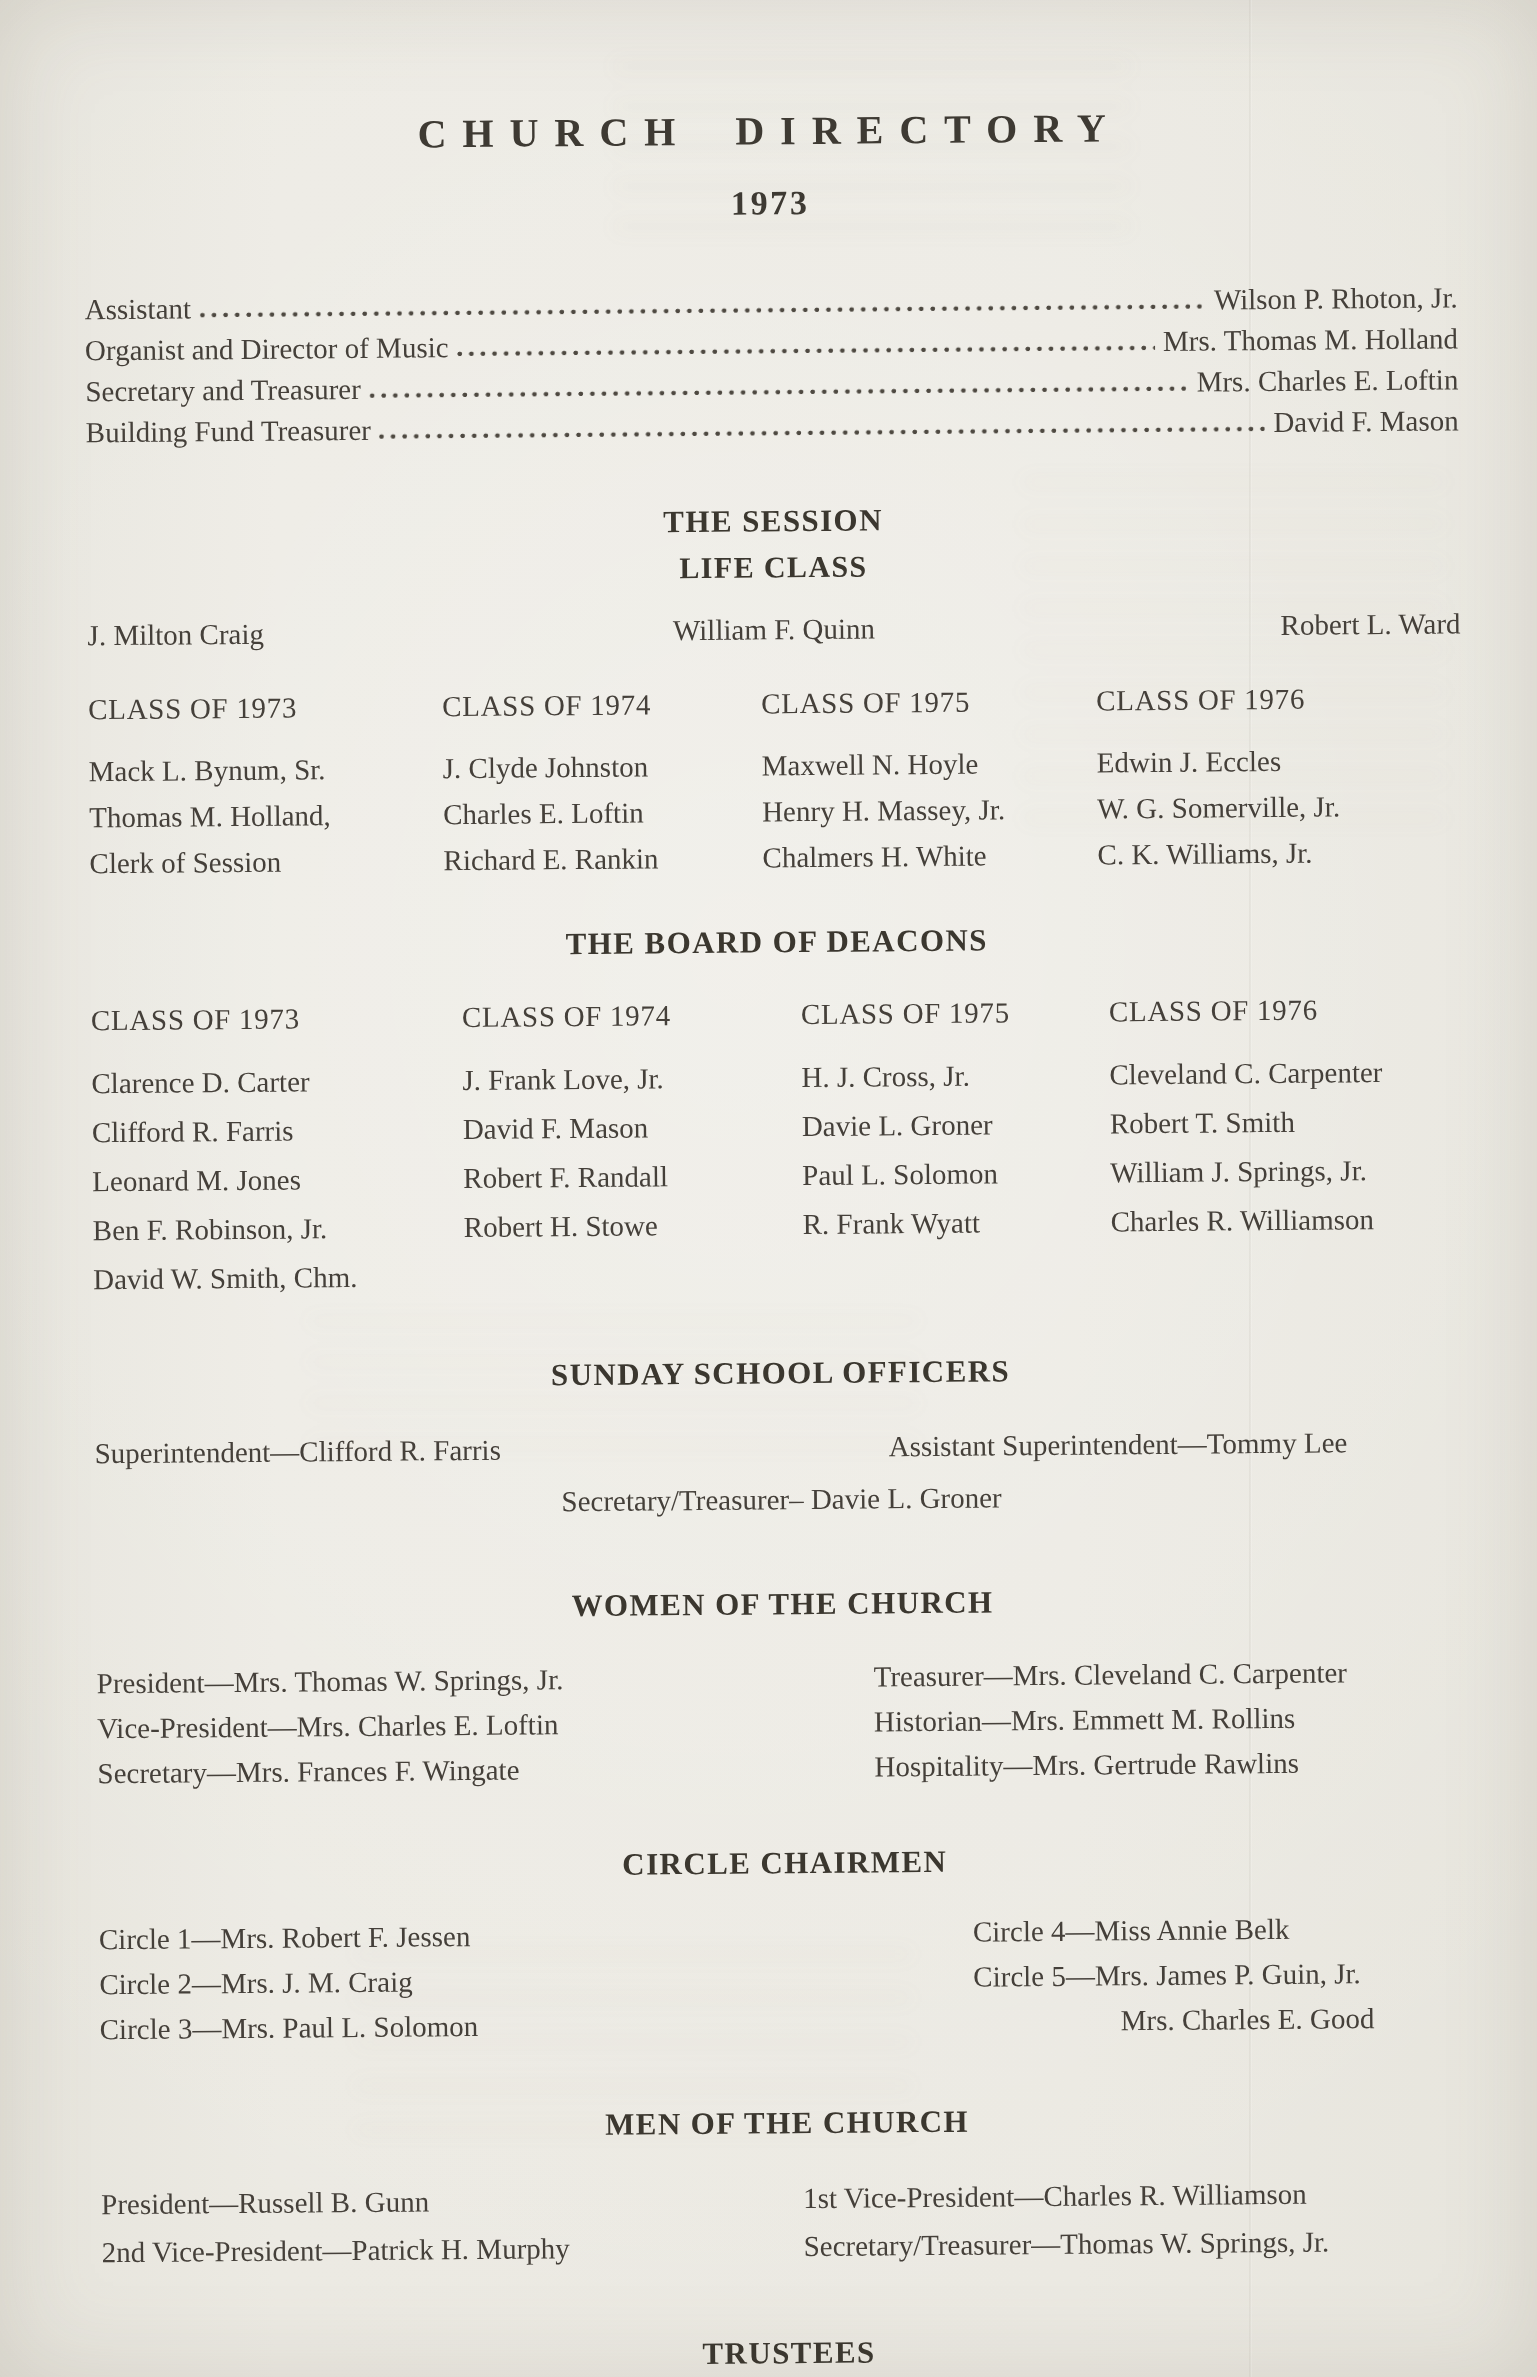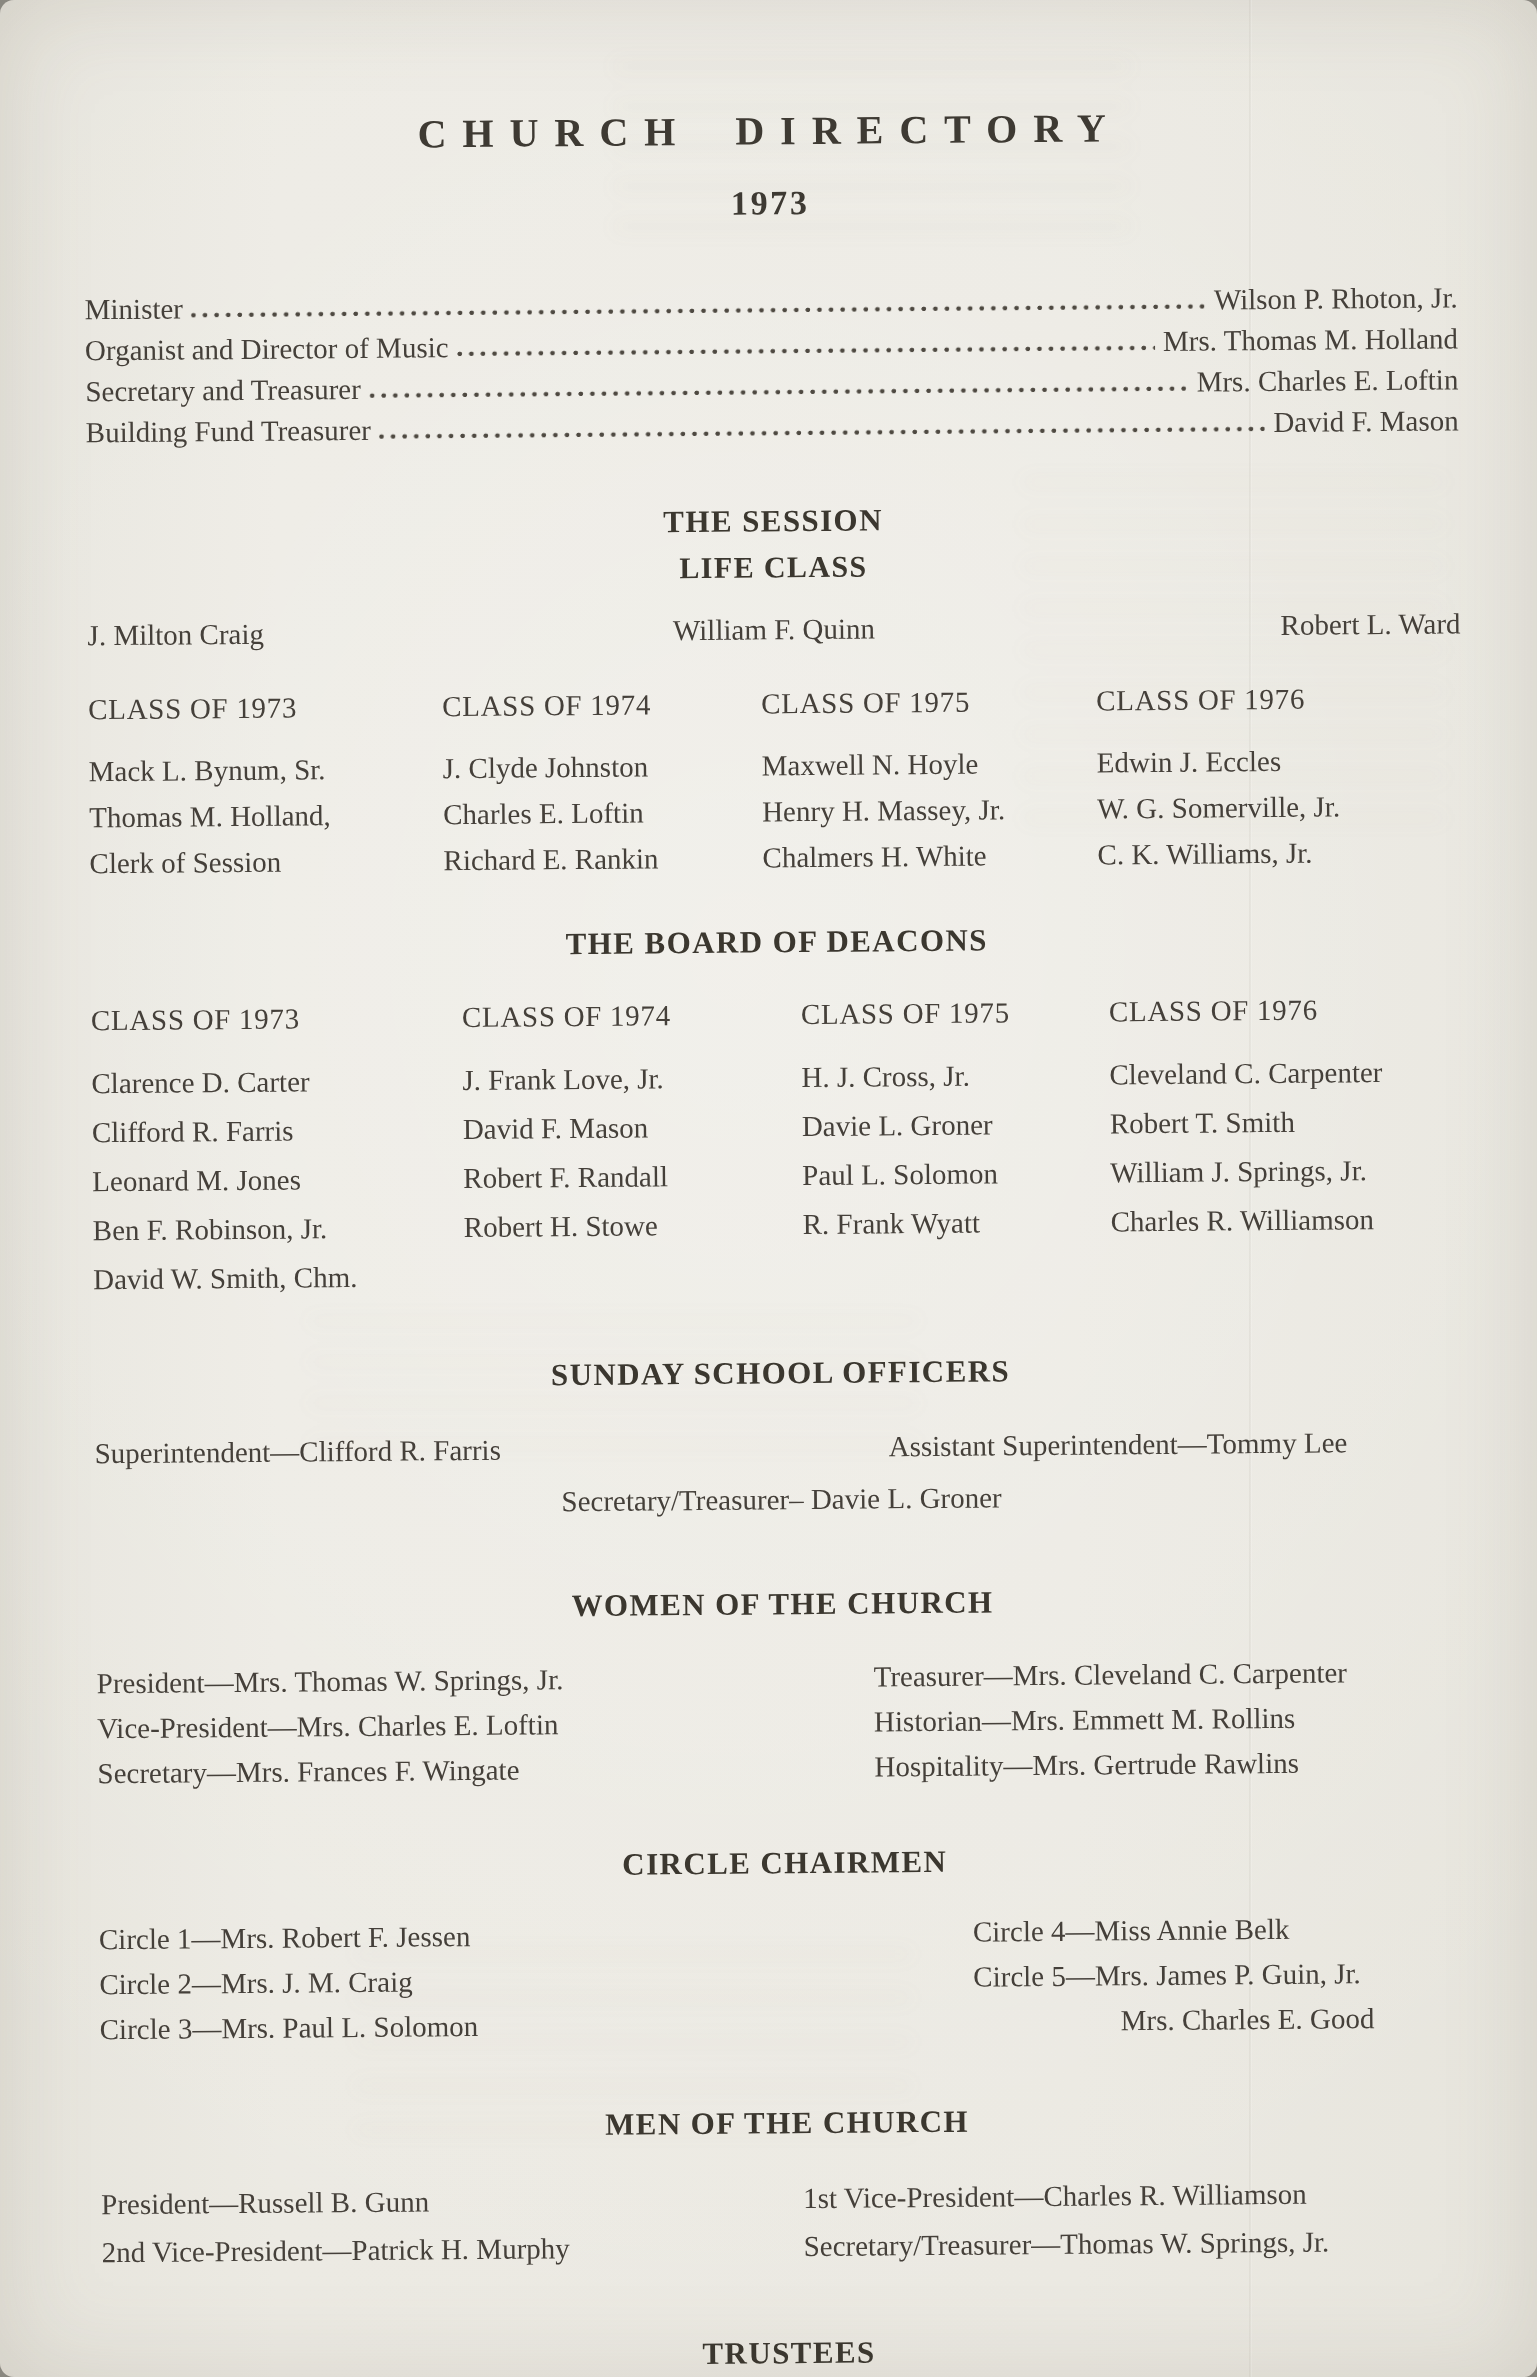--- a/index.html
+++ b/index.html
@@ -10,21 +10,20 @@
     height: 2377px;
     margin: 0 auto;
     background:
       radial-gradient(ellipse 130% 100% at 48% 40%, rgba(255,255,255,0.30), rgba(255,255,255,0) 60%),
       linear-gradient(to right, #e6e4dc 0%, #eceae3 18%, #ebe9e2 70%, #e7e5dd 100%);
     background-color: #eae8e1;
     overflow: hidden;
     font-family: "Liberation Serif", "DejaVu Serif", serif;
     color: #45403a;
     box-shadow: inset 0 0 95px rgba(120,112,95,0.18);
-    border-radius: 14px;
   }
   
   .fold-v {
     position: absolute; top: 0; bottom: 0; left: 1249px; width: 2.7px;
     background: linear-gradient(to right, rgba(125,118,100,0), rgba(125,118,100,0.16), rgba(255,255,255,0.28), rgba(125,118,100,0));
   }
   .smudge { position: absolute; filter: blur(9.5px); opacity: 0.55; pointer-events: none; }
   .s1 { left: 613px; top: 61px;  width: 518px; height: 177px; background: repeating-linear-gradient(to bottom, rgba(148,138,118,0.10) 0 11px, rgba(0,0,0,0) 11px 40px); }
   .s2 { left: 1022px; top: 477px; width: 423px; height: 368px; background: repeating-linear-gradient(to bottom, rgba(148,138,118,0.09) 0 10.2px, rgba(0,0,0,0) 10.2px 42px); }
   .s3 { left: 307px; top: 1316px; width: 613px; height: 164px; background: repeating-linear-gradient(to bottom, rgba(148,138,118,0.07) 0 9.5px, rgba(0,0,0,0) 9.5px 41px); }
@@ -120,21 +119,21 @@
   <div class="smudge s4"></div>
   <div class="fold-v"></div>
 
   <div class="tilt">
 
     <div class="doc-title">CHURCH DIRECTORY</div>
     <div class="doc-year">1973</div>
 
     <div class="staff">
       <div class="staff-row">
-        <span class="role">Minister</span>
+        <span class="role">Assistant</span>
         <span class="leader"></span>
         <span class="name">Wilson P. Rhoton, Jr.</span>
       </div>
       <div class="staff-row">
         <span class="role">Organist and Director of Music</span>
         <span class="leader"></span>
         <span class="name">Mrs. Thomas M. Holland</span>
       </div>
       <div class="staff-row">
         <span class="role">Secretary and Treasurer</span>

